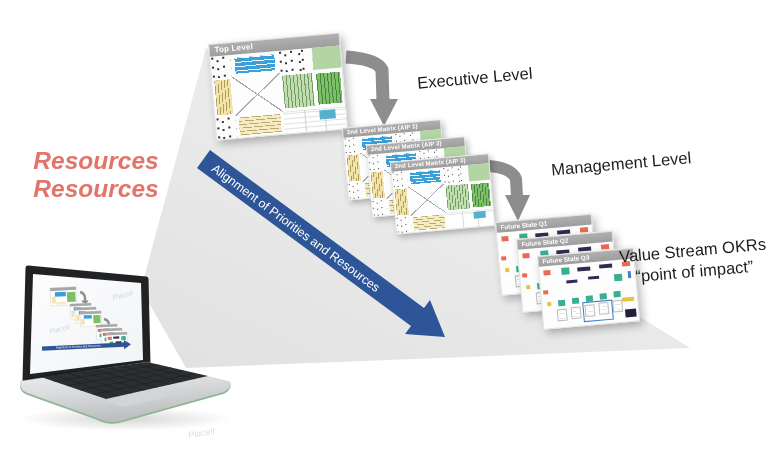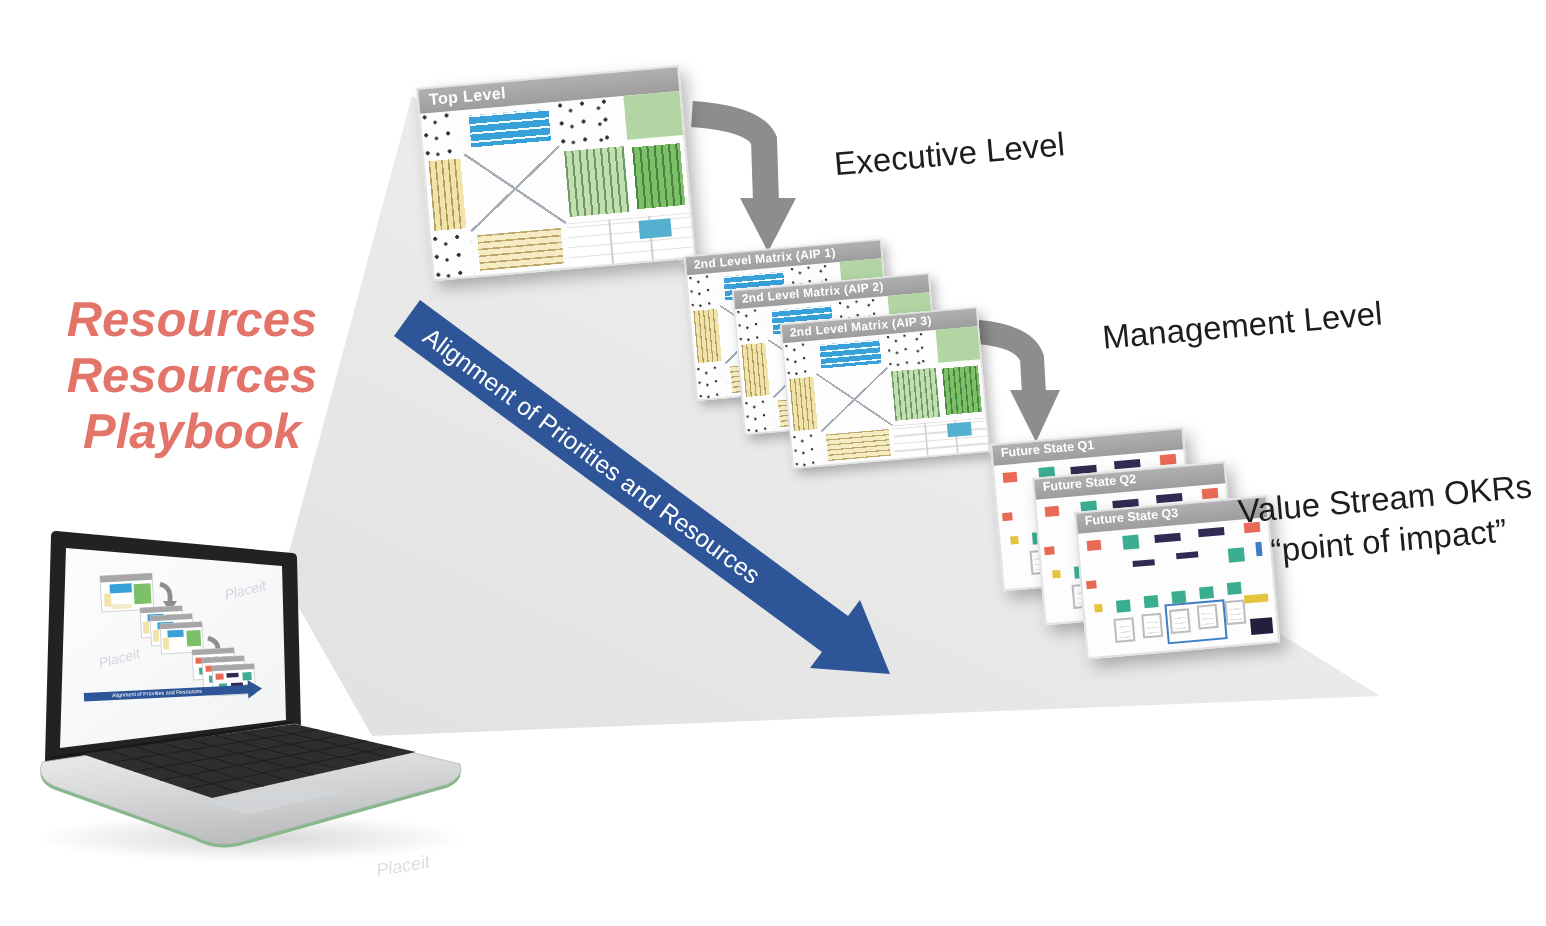--- a/index.html
+++ b/index.html
@@ -92,21 +92,20 @@
 </head>
 <body>
 
 <div id="stage">
 
   <div class="beam"></div>
 
   <div class="playbook-title">
     <div>Resources</div>
     <div>Resources</div>
-    <div>Playbook</div>
   </div>
 
   <svg class="overlay" width="773" height="463" viewBox="0 0 773 463">
 
     <g>
       <polygon points="210,150 424,308 430,300 445,337 405,334 411,326 197,168" fill="#2e5597"></polygon>
       <text x="216" y="164" transform="rotate(36.5 204 159)" fill="#ffffff" font-size="12.3" font-family="Liberation Sans, sans-serif">Alignment of Priorities and Resources</text>
     </g>
 
     <g>

